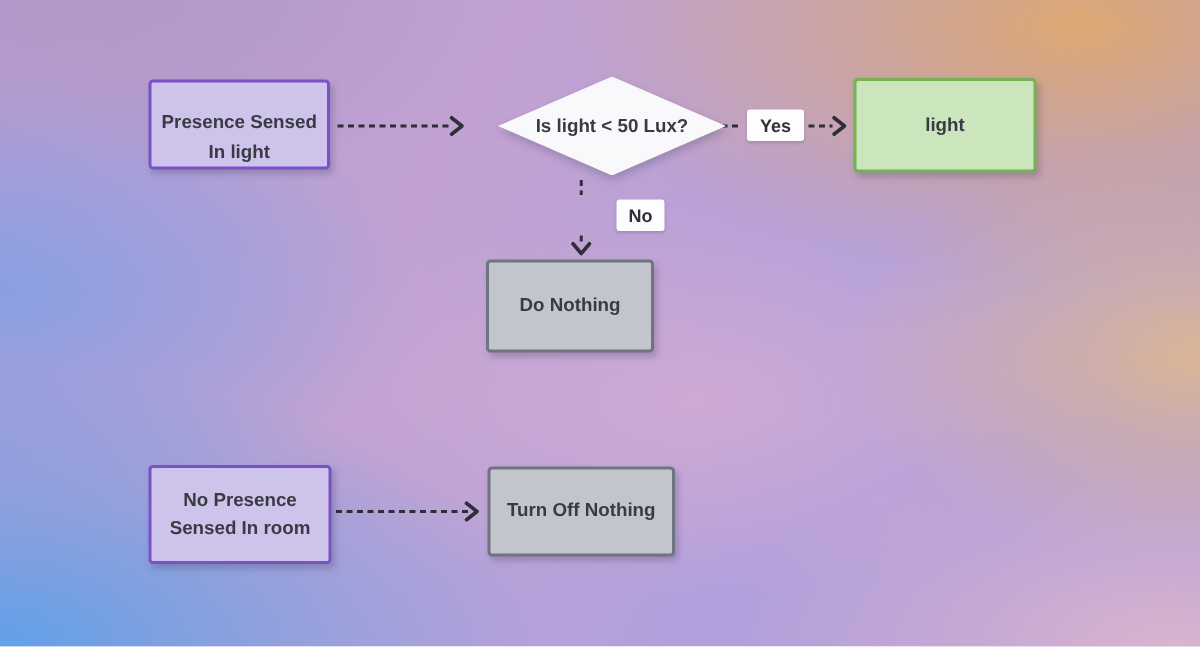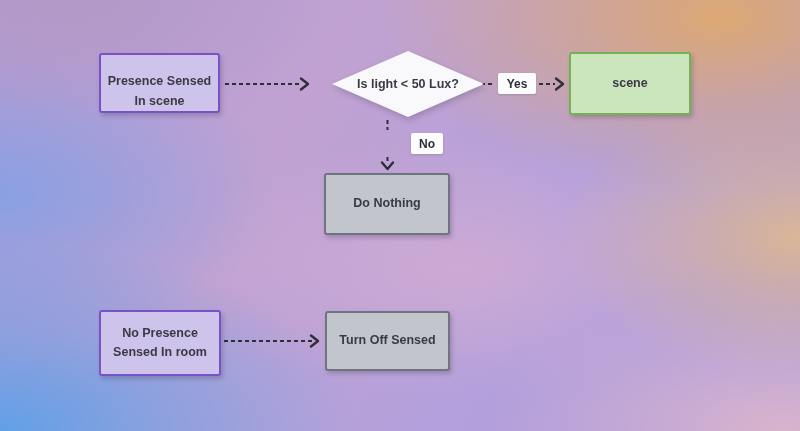--- a/index.html
+++ b/index.html
@@ -24,21 +24,21 @@
     display: flex; flex-direction: column; align-items: center; justify-content: center;
     text-align: center; font-size: 12.5px; font-weight: 600; color: #3a3a44;
     line-height: 1.55; border-radius: 3px;
   }
   .box { box-shadow: 2px 3px 4px rgba(70,60,90,0.28); }
   .purple { background: #cec3ea; border: 2px solid #7a52c8; }
   .green  { background: #cbe5bd; border: 2px solid #74b254; }
   .gray   { background: #c2c6cc; border: 2px solid #6e7480; }
   .n-presence   { left: 99px;  top: 53px;  width: 121px; height: 60px; justify-content: flex-end; }
   .n-turnon     { left: 569px; top: 52px;  width: 122px; height: 63px; }
-  .n-donothing  { left: 324px; top: 173px; width: 126px; height: 62px; }
+  .n-donothing  { left: 324px; top: 173px; width: 112px; height: 62px; }
   .n-nopresence { left: 99px;  top: 310px; width: 122px; height: 66px; }
   .n-turnoff    { left: 325px; top: 311px; width: 125px; height: 60px; }
   .diamond-wrap {
     position: absolute; left: 332px; top: 51px; width: 152px; height: 66px;
     filter: drop-shadow(1px 3px 3px rgba(90,80,110,0.35));
   }
   .diamond-shape {
     position: absolute; inset: 0; background: #f9f9fb;
     clip-path: polygon(50% 0, 100% 50%, 50% 100%, 0 50%);
   }
@@ -76,42 +76,42 @@
     <path class="dash" d="M387.5 120 V130"></path>
     <path class="dash" d="M387.5 157 V163"></path>
     <polyline class="head" points="382,162.5 387.5,169 393,162.5"></polyline>
 
     <path class="dash" d="M224 341 H312"></path>
     <polyline class="head" points="311,335.5 318,341 311,346.5"></polyline>
   </svg>
 
   <div class="node box purple n-presence">
     <span>Presence Sensed</span>
-    <span>In scene</span>
+    <span>In light</span>
   </div>
 
   <div class="diamond-wrap">
     <div class="diamond-shape"></div>
     <div class="diamond-label">Is light &lt; 50 Lux?</div>
   </div>
 
   <div class="edge-label l-yes">Yes</div>
 
   <div class="node box green n-turnon">
-    <span>scene</span>
+    <span>light</span>
   </div>
 
   <div class="edge-label l-no">No</div>
 
   <div class="node box gray n-donothing">
     <span>Do Nothing</span>
   </div>
 
   <div class="node box purple n-nopresence">
     <span>No Presence</span>
     <span>Sensed In room</span>
   </div>
 
   <div class="node box gray n-turnoff">
-    <span>Turn Off Sensed</span>
+    <span>Turn Off Nothing</span>
   </div>
 
 </div>
 
 </body></html>

